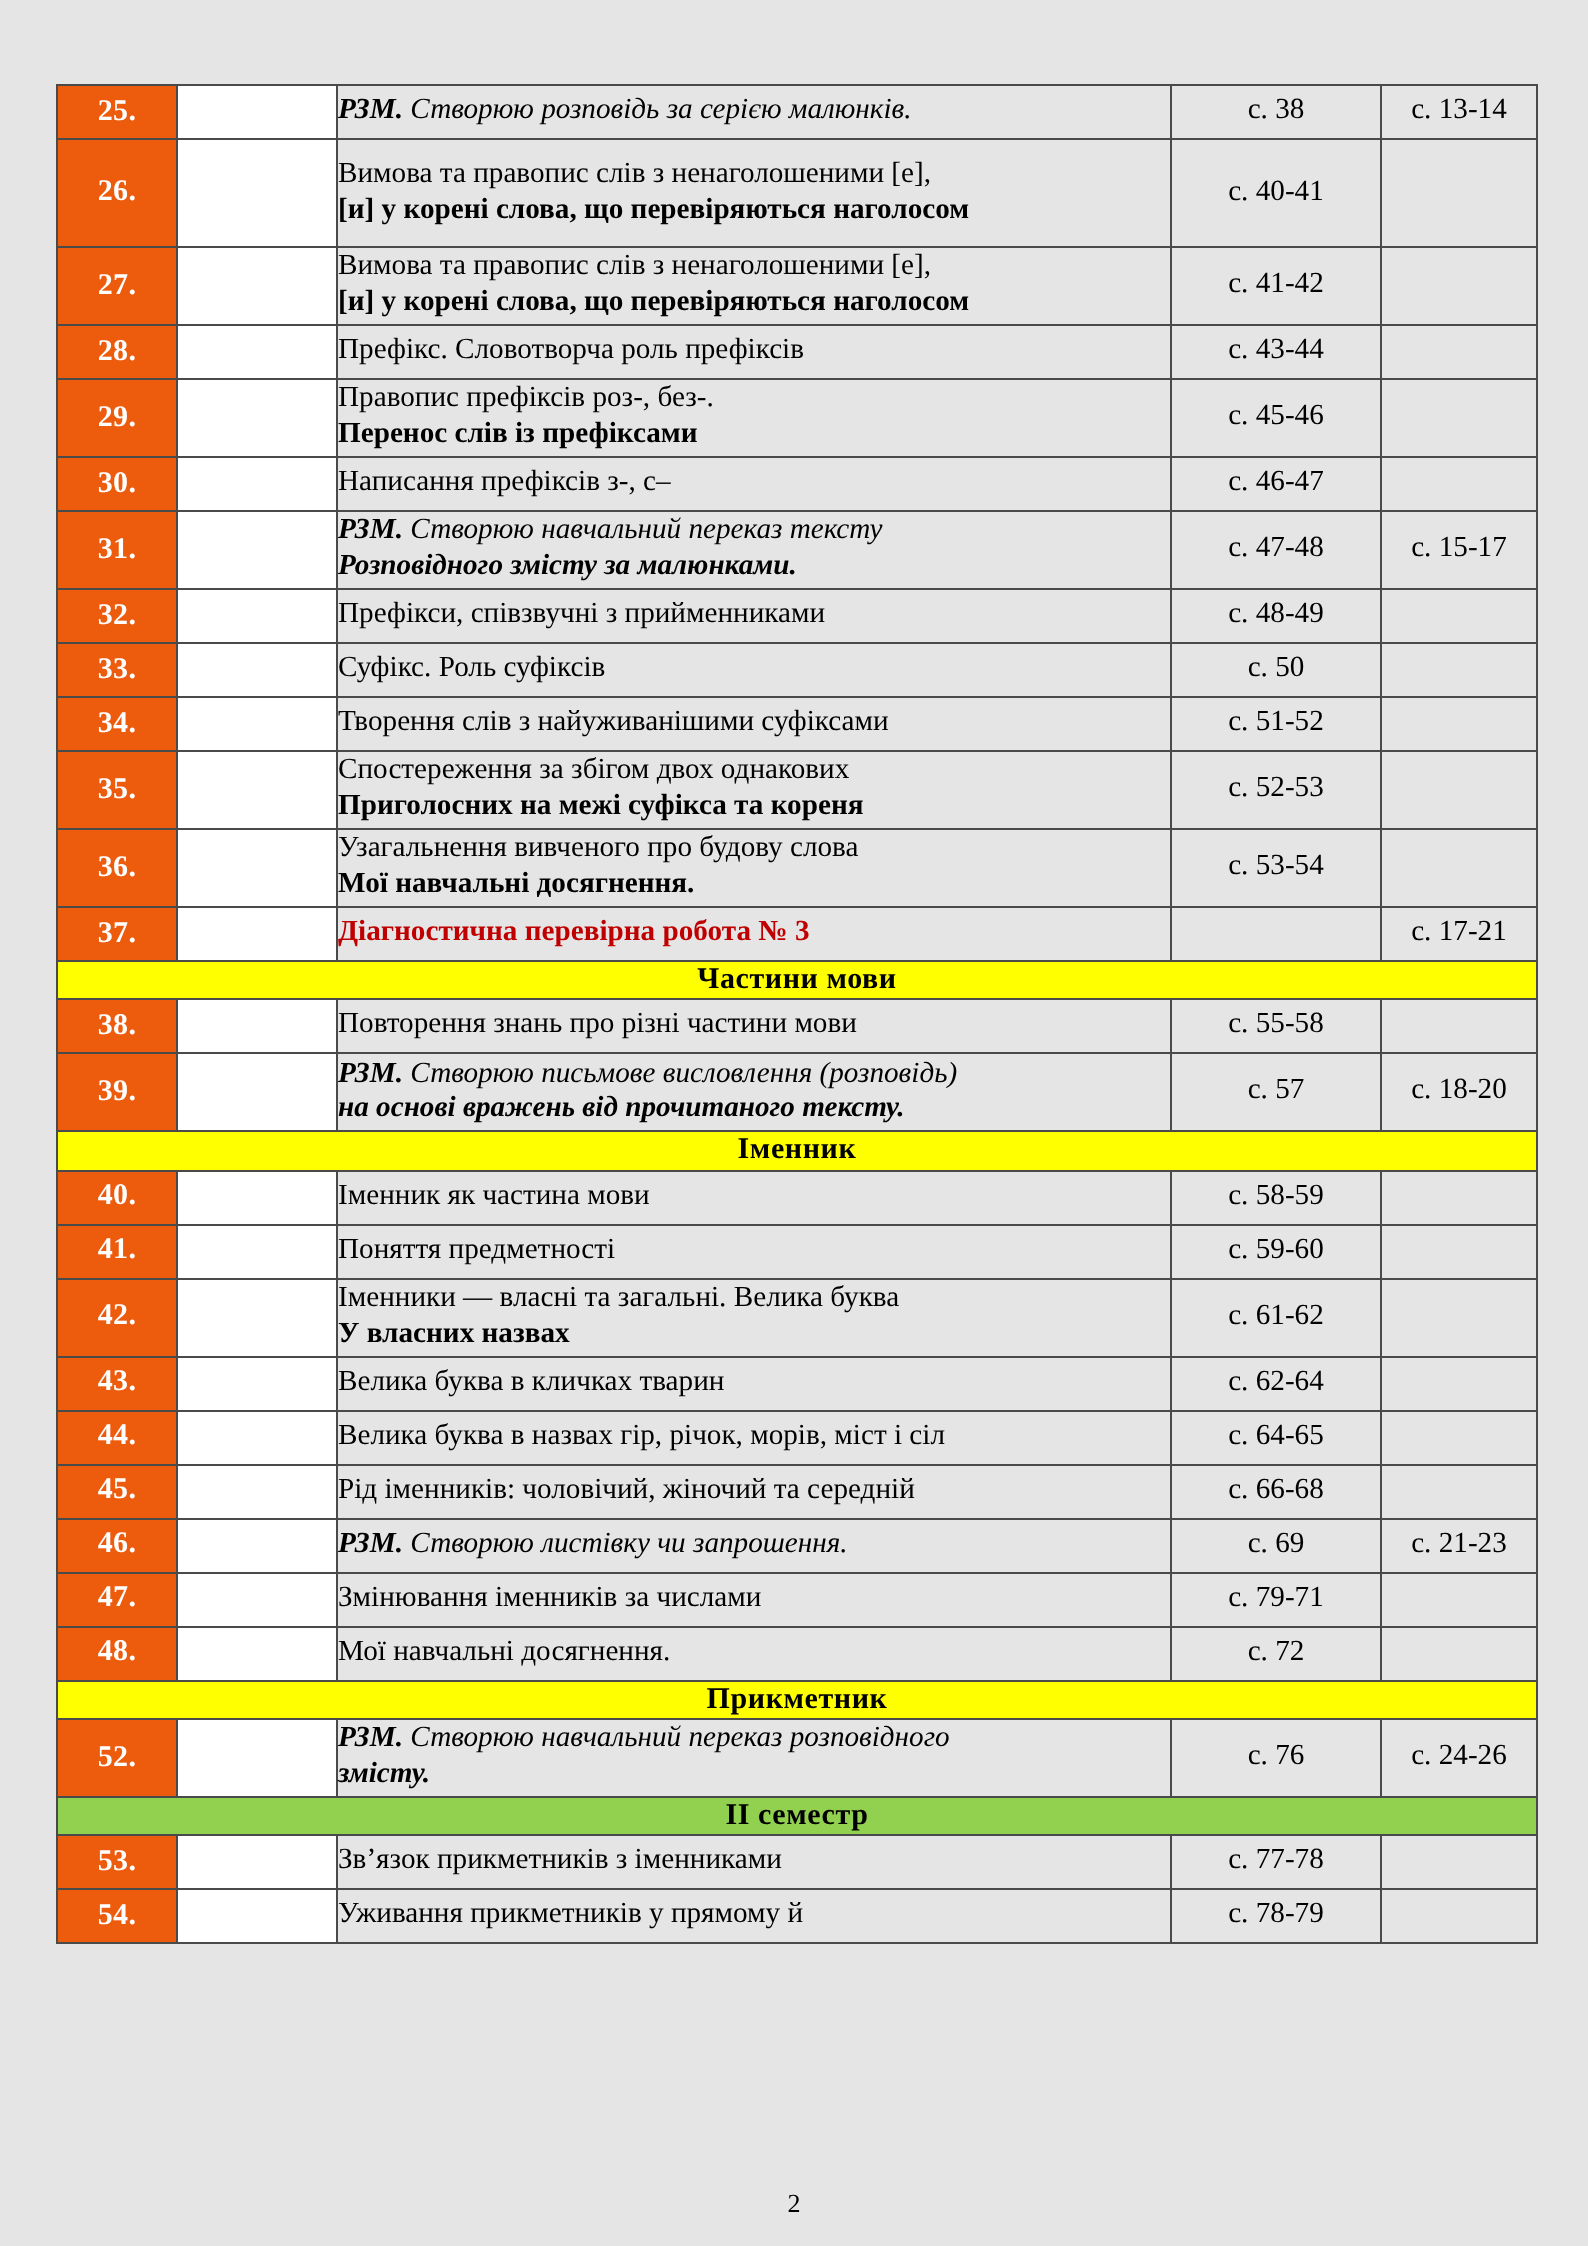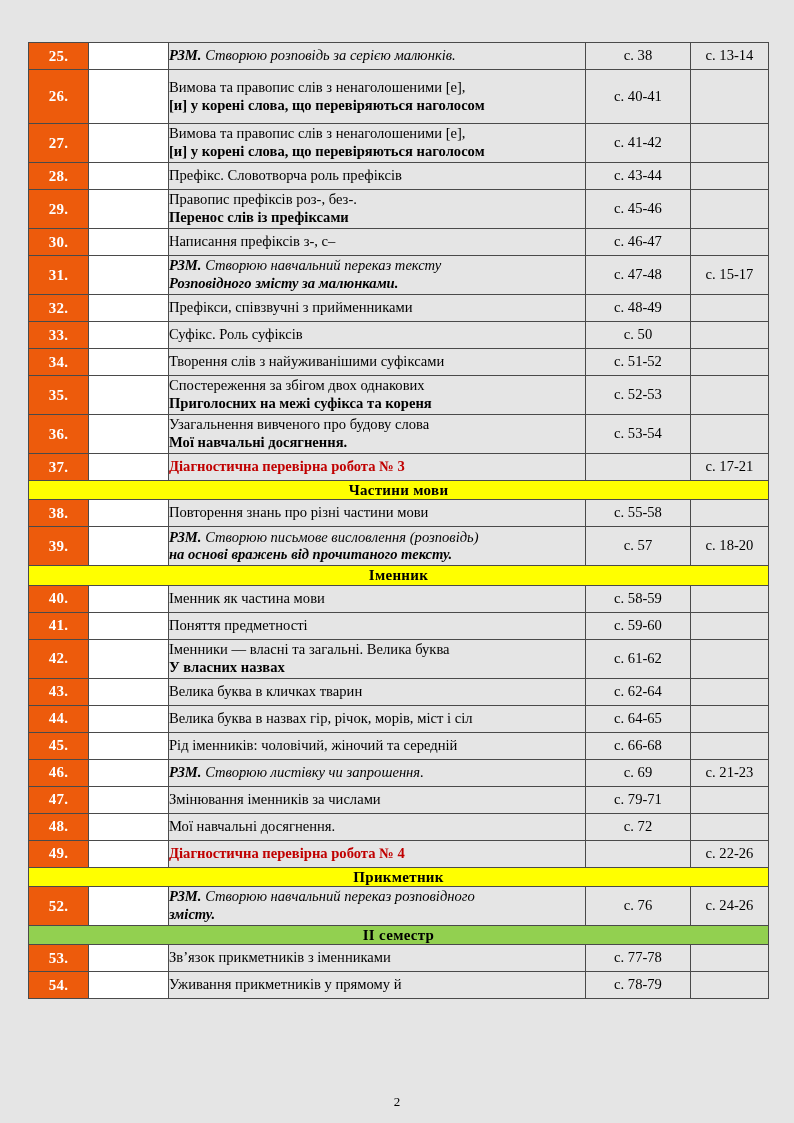--- a/index.html
+++ b/index.html
@@ -285,27 +285,20 @@
           <td class="pg">с. 79-71</td>
           <td class="extra"></td>
         </tr>
         <tr class="r-low">
           <td class="num">48.</td>
           <td class="date"></td>
           <td class="topic"><span> Мої навчальні досягнення.</span></td>
           <td class="pg">с. 72</td>
           <td class="extra"></td>
         </tr>
-        <tr class="r-low">
-          <td class="num">49.</td>
-          <td class="date"></td>
-          <td class="topic"><span class="diag">Діагностична перевірна робота № 4</span></td>
-          <td class="pg"></td>
-          <td class="extra">с. 22-26</td>
-        </tr>
         <tr>
           <td colspan="5" class="section yellow">Прикметник</td>
         </tr>
         <tr class="r-mid">
           <td class="num">52.</td>
           <td class="date"></td>
           <td class="topic"><span class="rzm">РЗМ.</span><span class="ital"> Створюю навчальний переказ розповідного</span><span class="line2 ital">змісту.</span></td>
           <td class="pg">с. 76</td>
           <td class="extra">с. 24-26</td>
         </tr>

